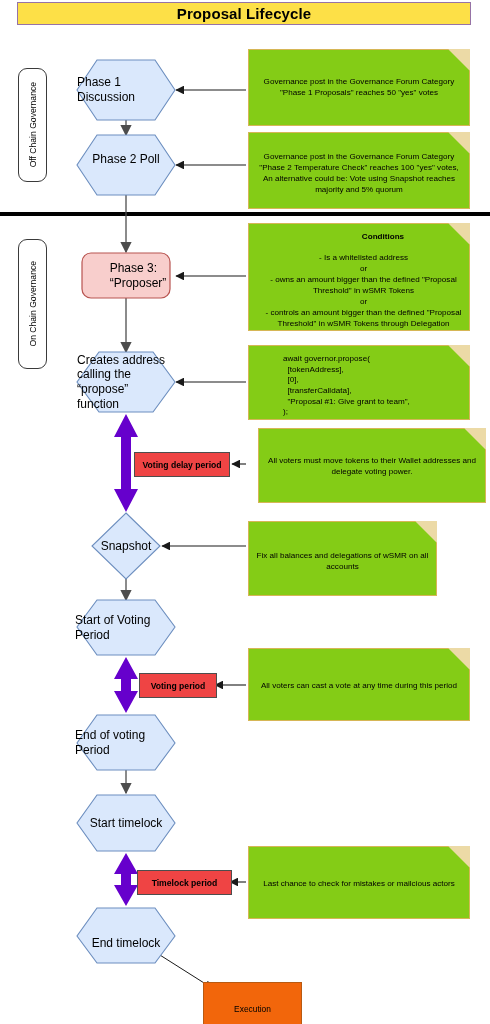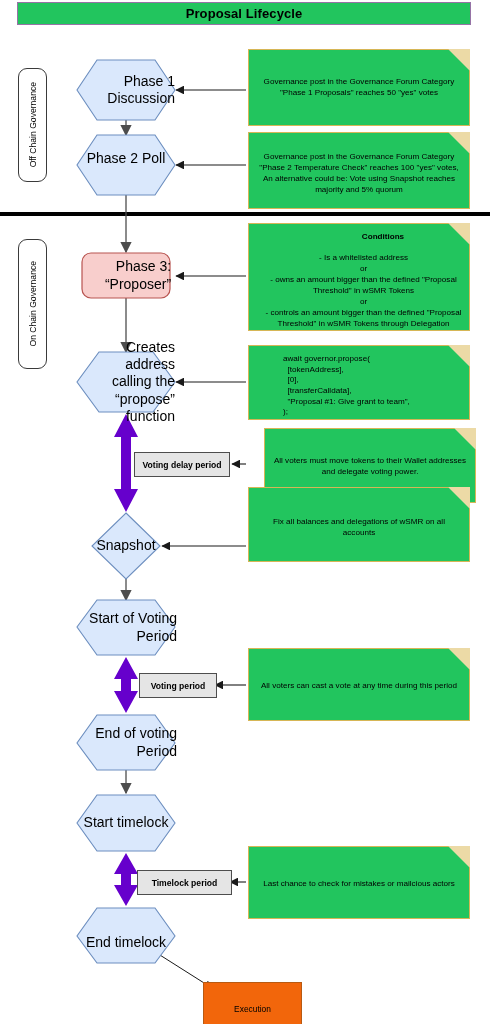--- a/index.html
+++ b/index.html
@@ -7,57 +7,57 @@
     width:490px;height:1024px;position:relative;overflow:hidden;
     font-family:"Liberation Sans","DejaVu Sans",sans-serif;
     color:#000000;
   }
   .stage{position:absolute;left:0;top:0;width:490px;height:1024px;}
   svg.layer{position:absolute;left:0;top:0;width:490px;height:1024px;overflow:visible;}
 
   
   .title-bar{
     position:absolute;left:17px;top:2px;width:452px;height:21px;
-    background:#22c55e;border:1px solid #9673a6;
-    display:flex;align-items:center;justify-content:center;
-    font-size:13px;font-weight:bold;letter-spacing:.1px;
+    background:#fde047;border:1px solid #9673a6;
+    display:flex;align-items:center;justify-content:center;
+    font-size:15px;font-weight:bold;letter-spacing:.1px;
   }
 
   
   .lane{
     position:absolute;background:#ffffff;border:1px solid #3a3a3a;border-radius:9px;
     display:flex;align-items:center;justify-content:center;
   }
   .lane span{
     writing-mode:vertical-rl;transform:rotate(180deg);
     font-size:8.6px;white-space:nowrap;
   }
   #lane-off{left:18px;top:68px;width:27px;height:112px;}
   #lane-on{left:18px;top:239px;width:27px;height:128px;}
 
   
   .divider{position:absolute;left:0;top:212px;width:490px;height:4px;background:#000;}
 
   
   .node-label{
     position:absolute;display:flex;align-items:center;justify-content:center;
-    text-align:right;font-size:14px;line-height:1.22;
+    text-align:left;font-size:12px;line-height:1.22;
     pointer-events:none;
   }
 
   
   .period-box{
-    position:absolute;background:#e5e5e5;border:1.4px solid #4d4d4d;
+    position:absolute;background:#ef4444;border:1.4px solid #4d4d4d;
     display:flex;align-items:center;justify-content:center;
     font-size:8.6px;font-weight:bold;white-space:nowrap;
   }
 
   
   .note{
-    position:absolute;background:#22c55e;border:1px solid #d6b656;
+    position:absolute;background:#84cc16;border:1px solid #d6b656;
     box-sizing:border-box;
   }
   .note .fold{
     position:absolute;right:-1px;top:-1px;width:21px;height:21px;
     background:#ecdaa6;border-left:1px solid #d6b656;border-bottom:1px solid #d6b656;
     clip-path:polygon(0 0,100% 100%,100% 0);
   }
   .note .body{
     position:absolute;left:0;right:0;
     padding:0 7px;text-align:center;
@@ -200,26 +200,26 @@
   <div class="note" style="left:248px;top:345px;width:222px;height:75px;">
     <div class="fold"></div>
     <div class="body code" style="top:8px;">await governor.propose(
   [tokenAddress],
   [0],
   [transferCalldata],
   "Proposal #1: Give grant to team",
 );</div>
   </div>
 
-  <div class="note" style="left:264px;top:428px;width:212px;height:75px;">
+  <div class="note" style="left:258px;top:428px;width:228px;height:75px;">
     <div class="fold"></div>
     <div class="body" style="top:26px;">All voters must move tokens to their Wallet addresses and delegate voting power.</div>
   </div>
 
-  <div class="note" style="left:248px;top:487px;width:222px;height:75px;">
+  <div class="note" style="left:248px;top:521px;width:189px;height:75px;">
     <div class="fold"></div>
     <div class="body" style="top:28px;">Fix all balances and delegations of wSMR on all accounts</div>
   </div>
 
   <div class="note" style="left:248px;top:648px;width:222px;height:73px;text-decoration:underline;">
     <div class="fold"></div>
     <div class="body" style="top:31px;">All voters can cast a vote at any time during this period</div>
   </div>
 
   <div class="note" style="left:248px;top:846px;width:222px;height:73px;">

